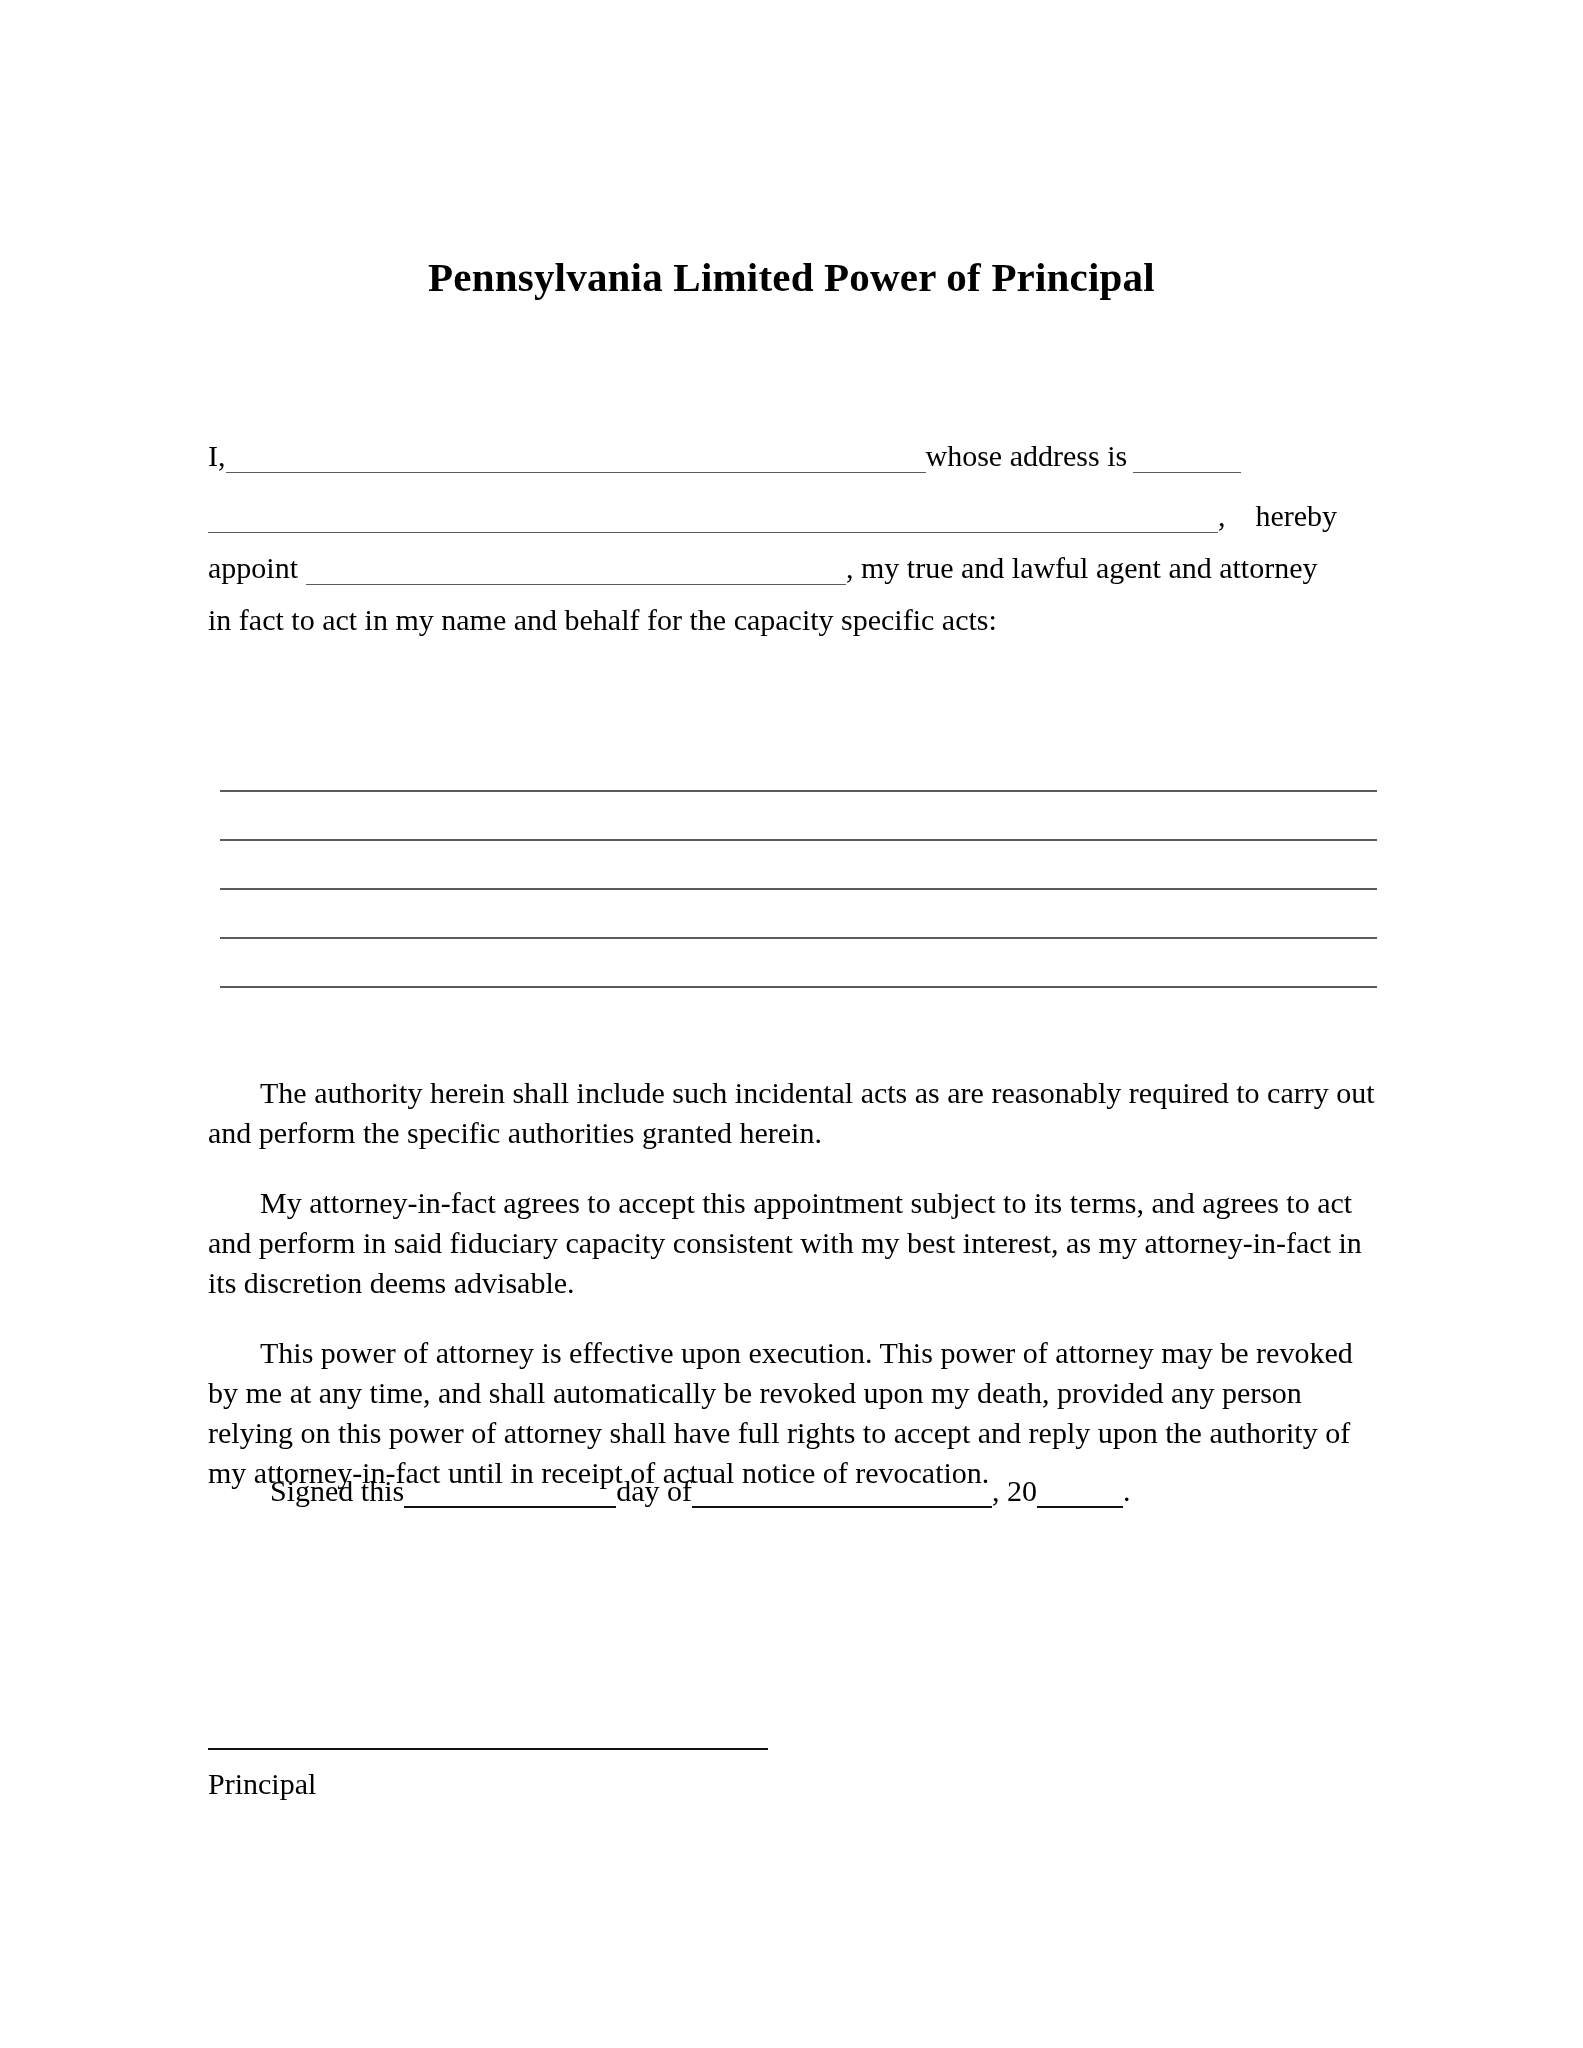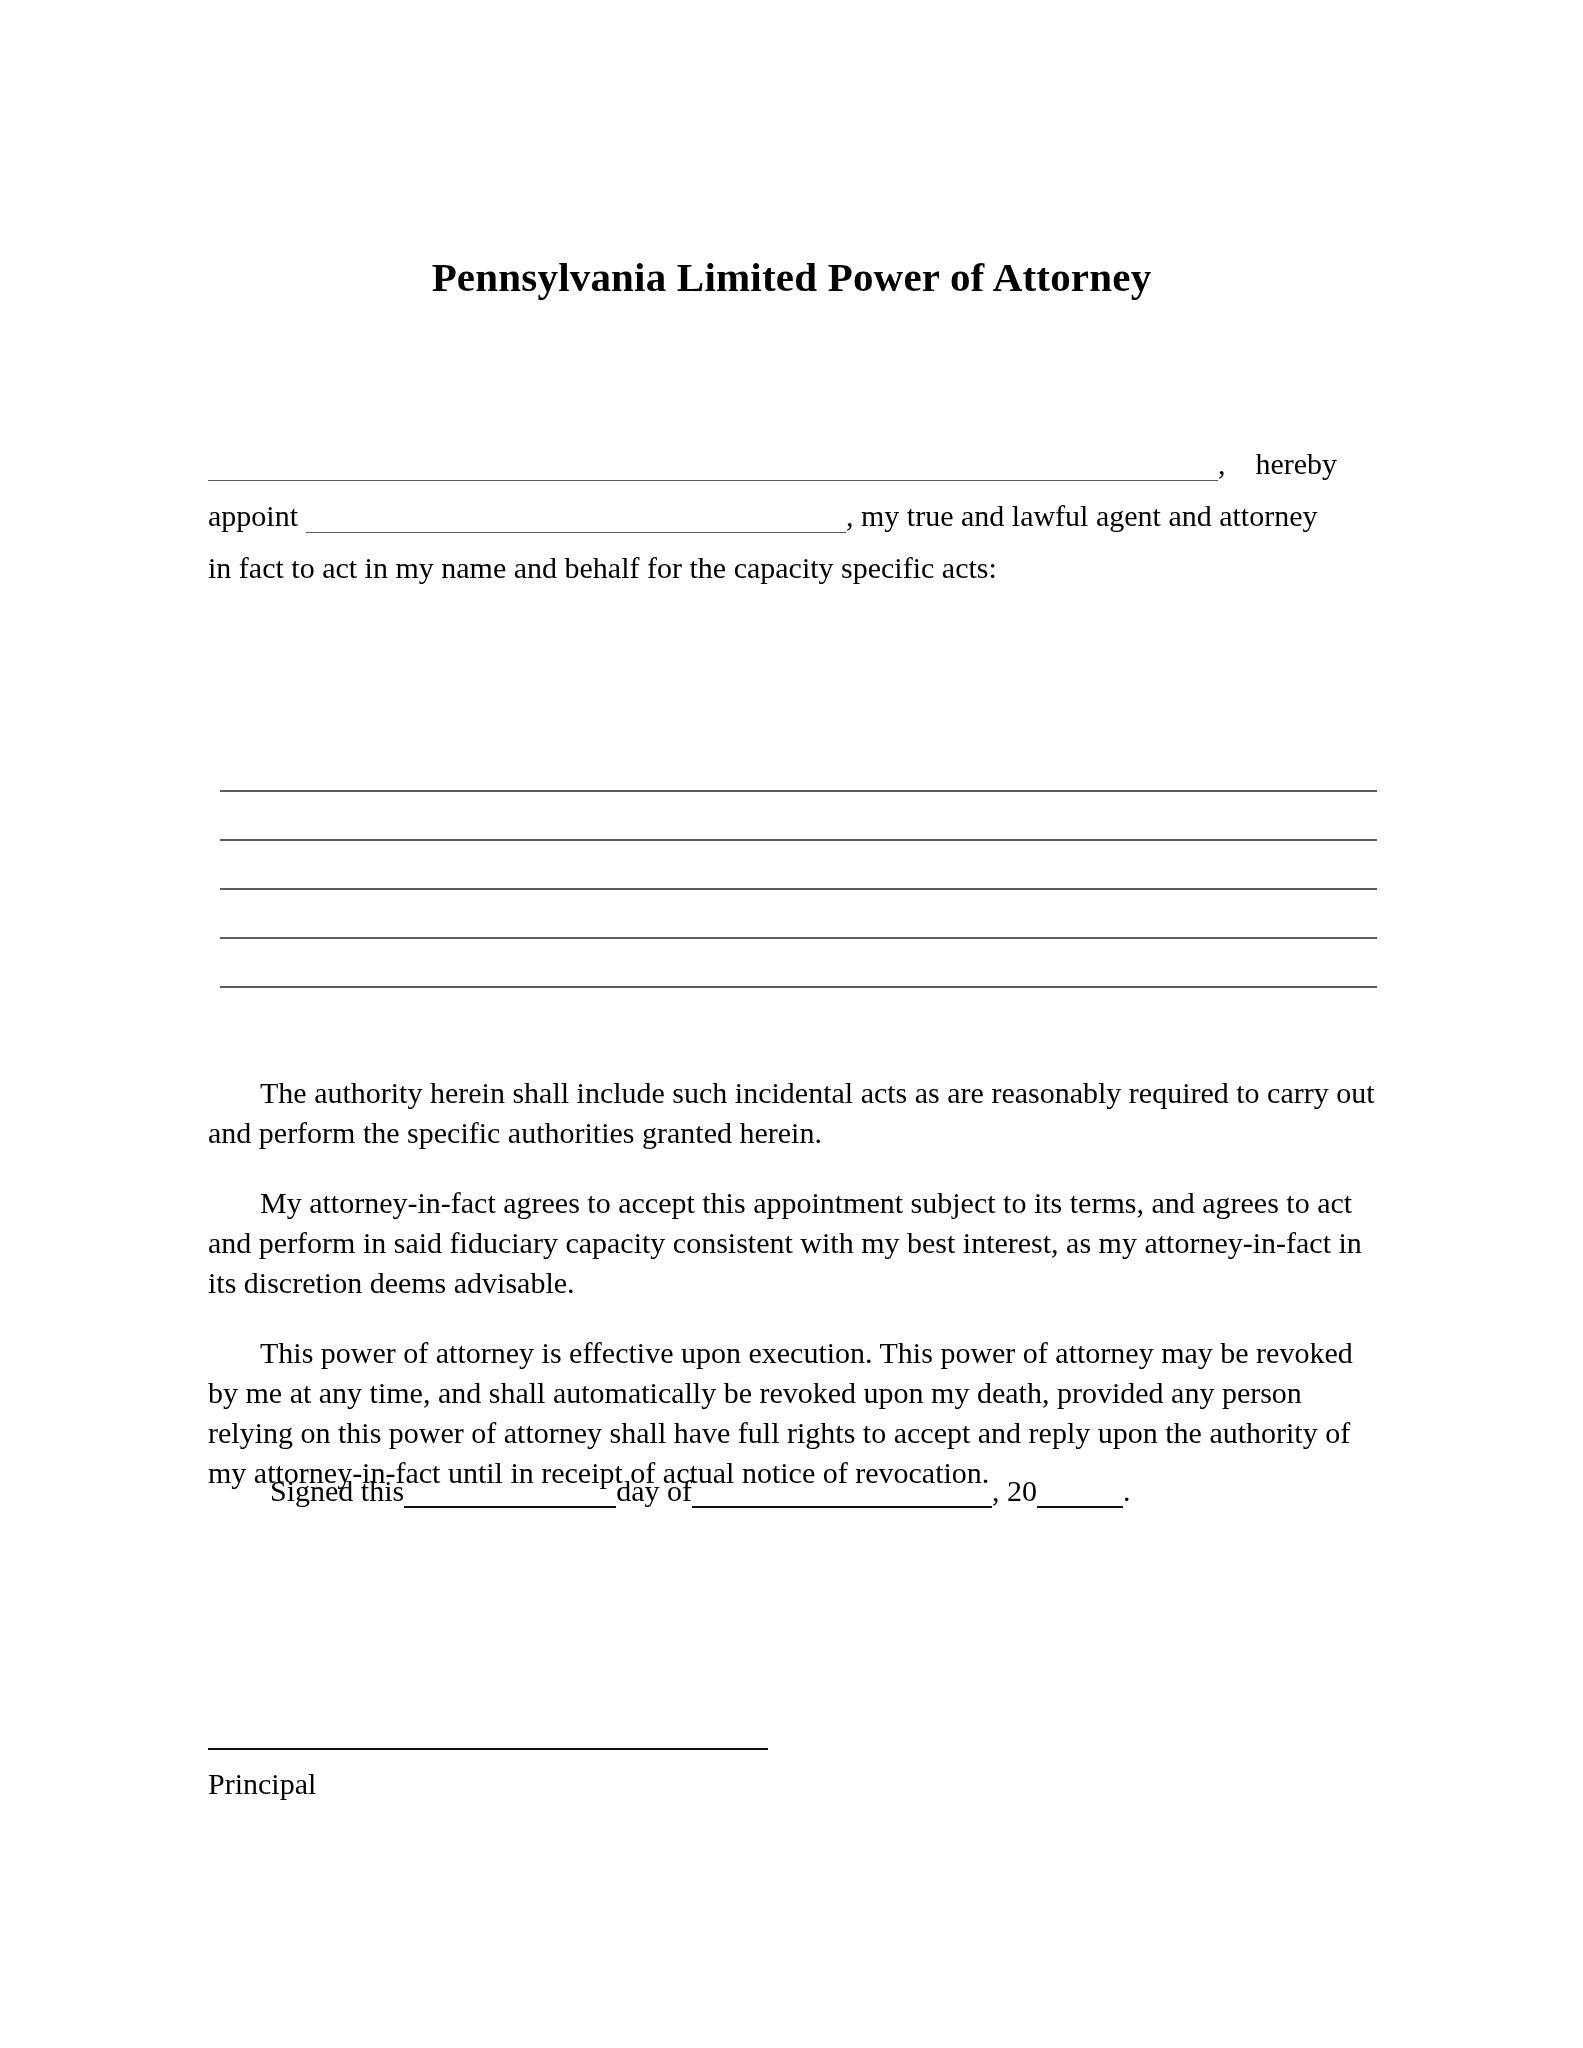--- a/index.html
+++ b/index.html
@@ -132,24 +132,27 @@
     top: 1762px;
     font-size: 30px;
     line-height: 44px;
   }
 </style>
 </head>
 <body>
 
 <div class="page">
 
-  <h1 class="doc-title">Pennsylvania Limited Power of Attorney</h1>
+  <h1 class="doc-title">Pennsylvania Limited Power of Principal</h1>
 
   <div class="body-block">
 
+    <span class="txt-line">
+      <span>I,</span><span class="blank line1-blank"></span><span>whose address is</span><span class="blank line1-tail-blank"></span>
+    </span>
 
     <div class="para-gap-1"></div>
 
     <span class="txt-line">
       <span class="blank line2-blank"></span><span>,</span><span class="line2-gap"></span><span>hereby</span>
     </span>
 
     <span class="txt-line">
       <span>appoint</span><span class="blank line3-blank"></span><span>, my true and lawful agent and attorney</span>
     </span>

